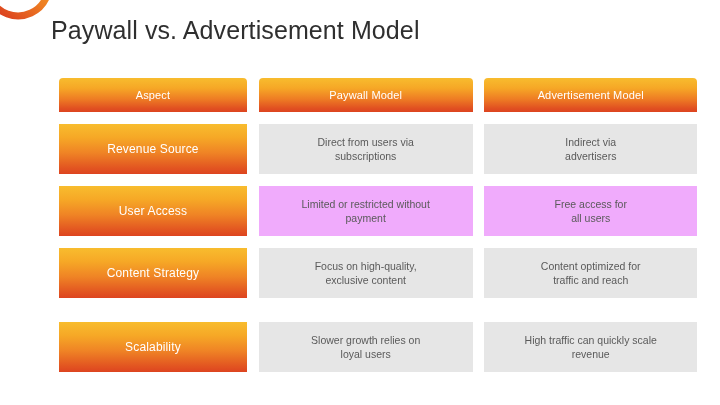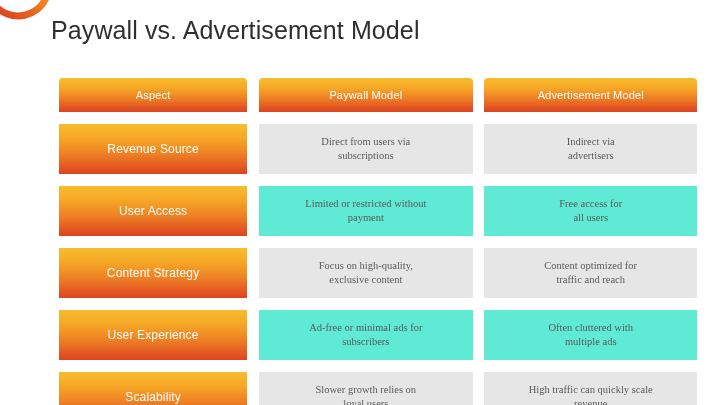--- a/index.html
+++ b/index.html
@@ -95,23 +95,23 @@
   
   .data-cell {
     height: 42px;
     color: #5a5a5a;
     font-size: 10.5px;
     line-height: 14px;
     text-align: center;
     padding: 0 10px;
   }
   .data-cell.light { background: #e6e6e6; }
-  .data-cell.dark  { background: #5eead4; }
-
-  .cell-line { display: block; font-family: Liberation Serif, serif; }
+  .data-cell.dark  { background: #f0abfc; }
+
+  .cell-line { display: block; }
 </style>
 </head>
 <body>
 
 <div id="slide">
 
   <svg id="corner-arc" viewBox="0 0 64 64">
     <defs>
       <linearGradient id="arcGrad" x1="1" y1="0" x2="0" y2="1">
         <stop offset="0%" stop-color="#f5a623"></stop>
@@ -193,33 +193,20 @@
         <td class="data-cell light">
           <span class="cell-line">Content optimized for</span>
           <span class="cell-line">traffic and reach</span>
         </td>
       </tr>
       <tr>
           <td class="row-spacer-h" colspan="5"></td>
         </tr>
 
       <tr>
-        <td class="aspect-cell">User Experience</td>
-        <td></td>
-        <td class="data-cell dark">
-          <span class="cell-line">Ad-free or minimal ads for</span>
-          <span class="cell-line">subscribers</span>
-        </td>
-        <td></td>
-        <td class="data-cell dark">
-          <span class="cell-line">Often cluttered with</span>
-          <span class="cell-line">multiple ads</span>
-        </td>
-      </tr>
-      <tr>
           <td class="row-spacer-h" colspan="5"></td>
         </tr>
 
       <tr>
         <td class="aspect-cell">Scalability</td>
         <td></td>
         <td class="data-cell light">
           <span class="cell-line">Slower growth relies on</span>
           <span class="cell-line">loyal users</span>
         </td>

